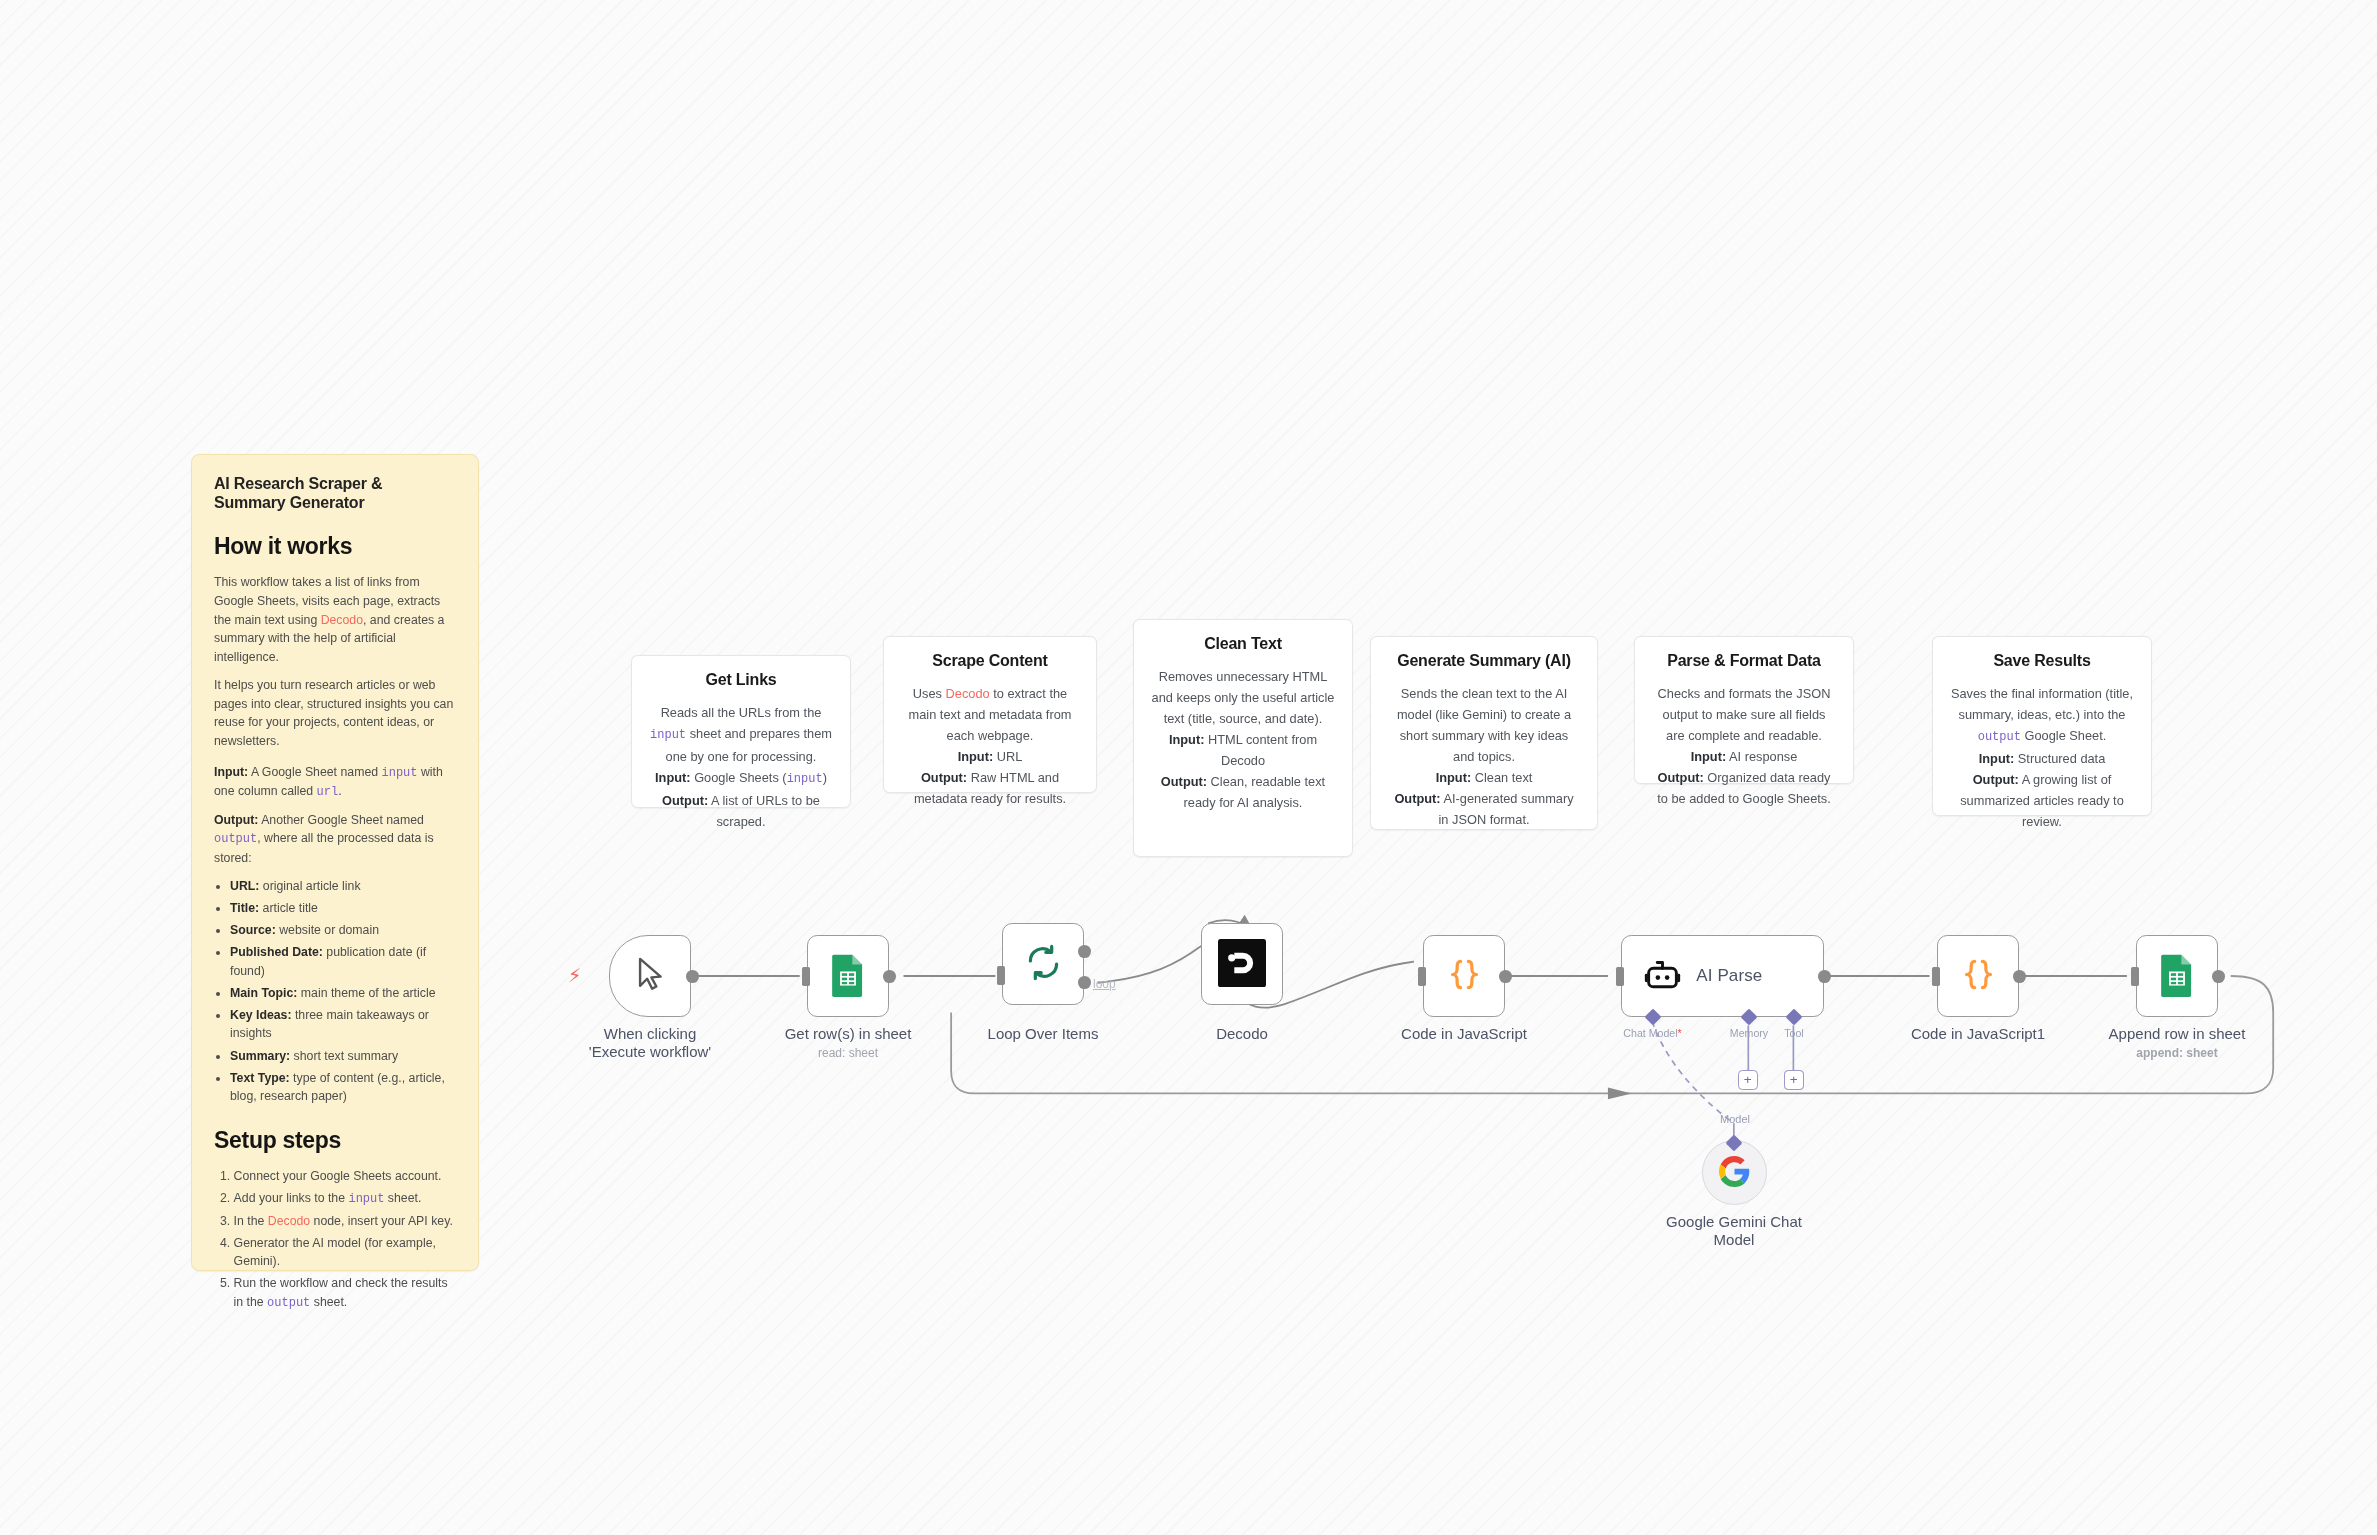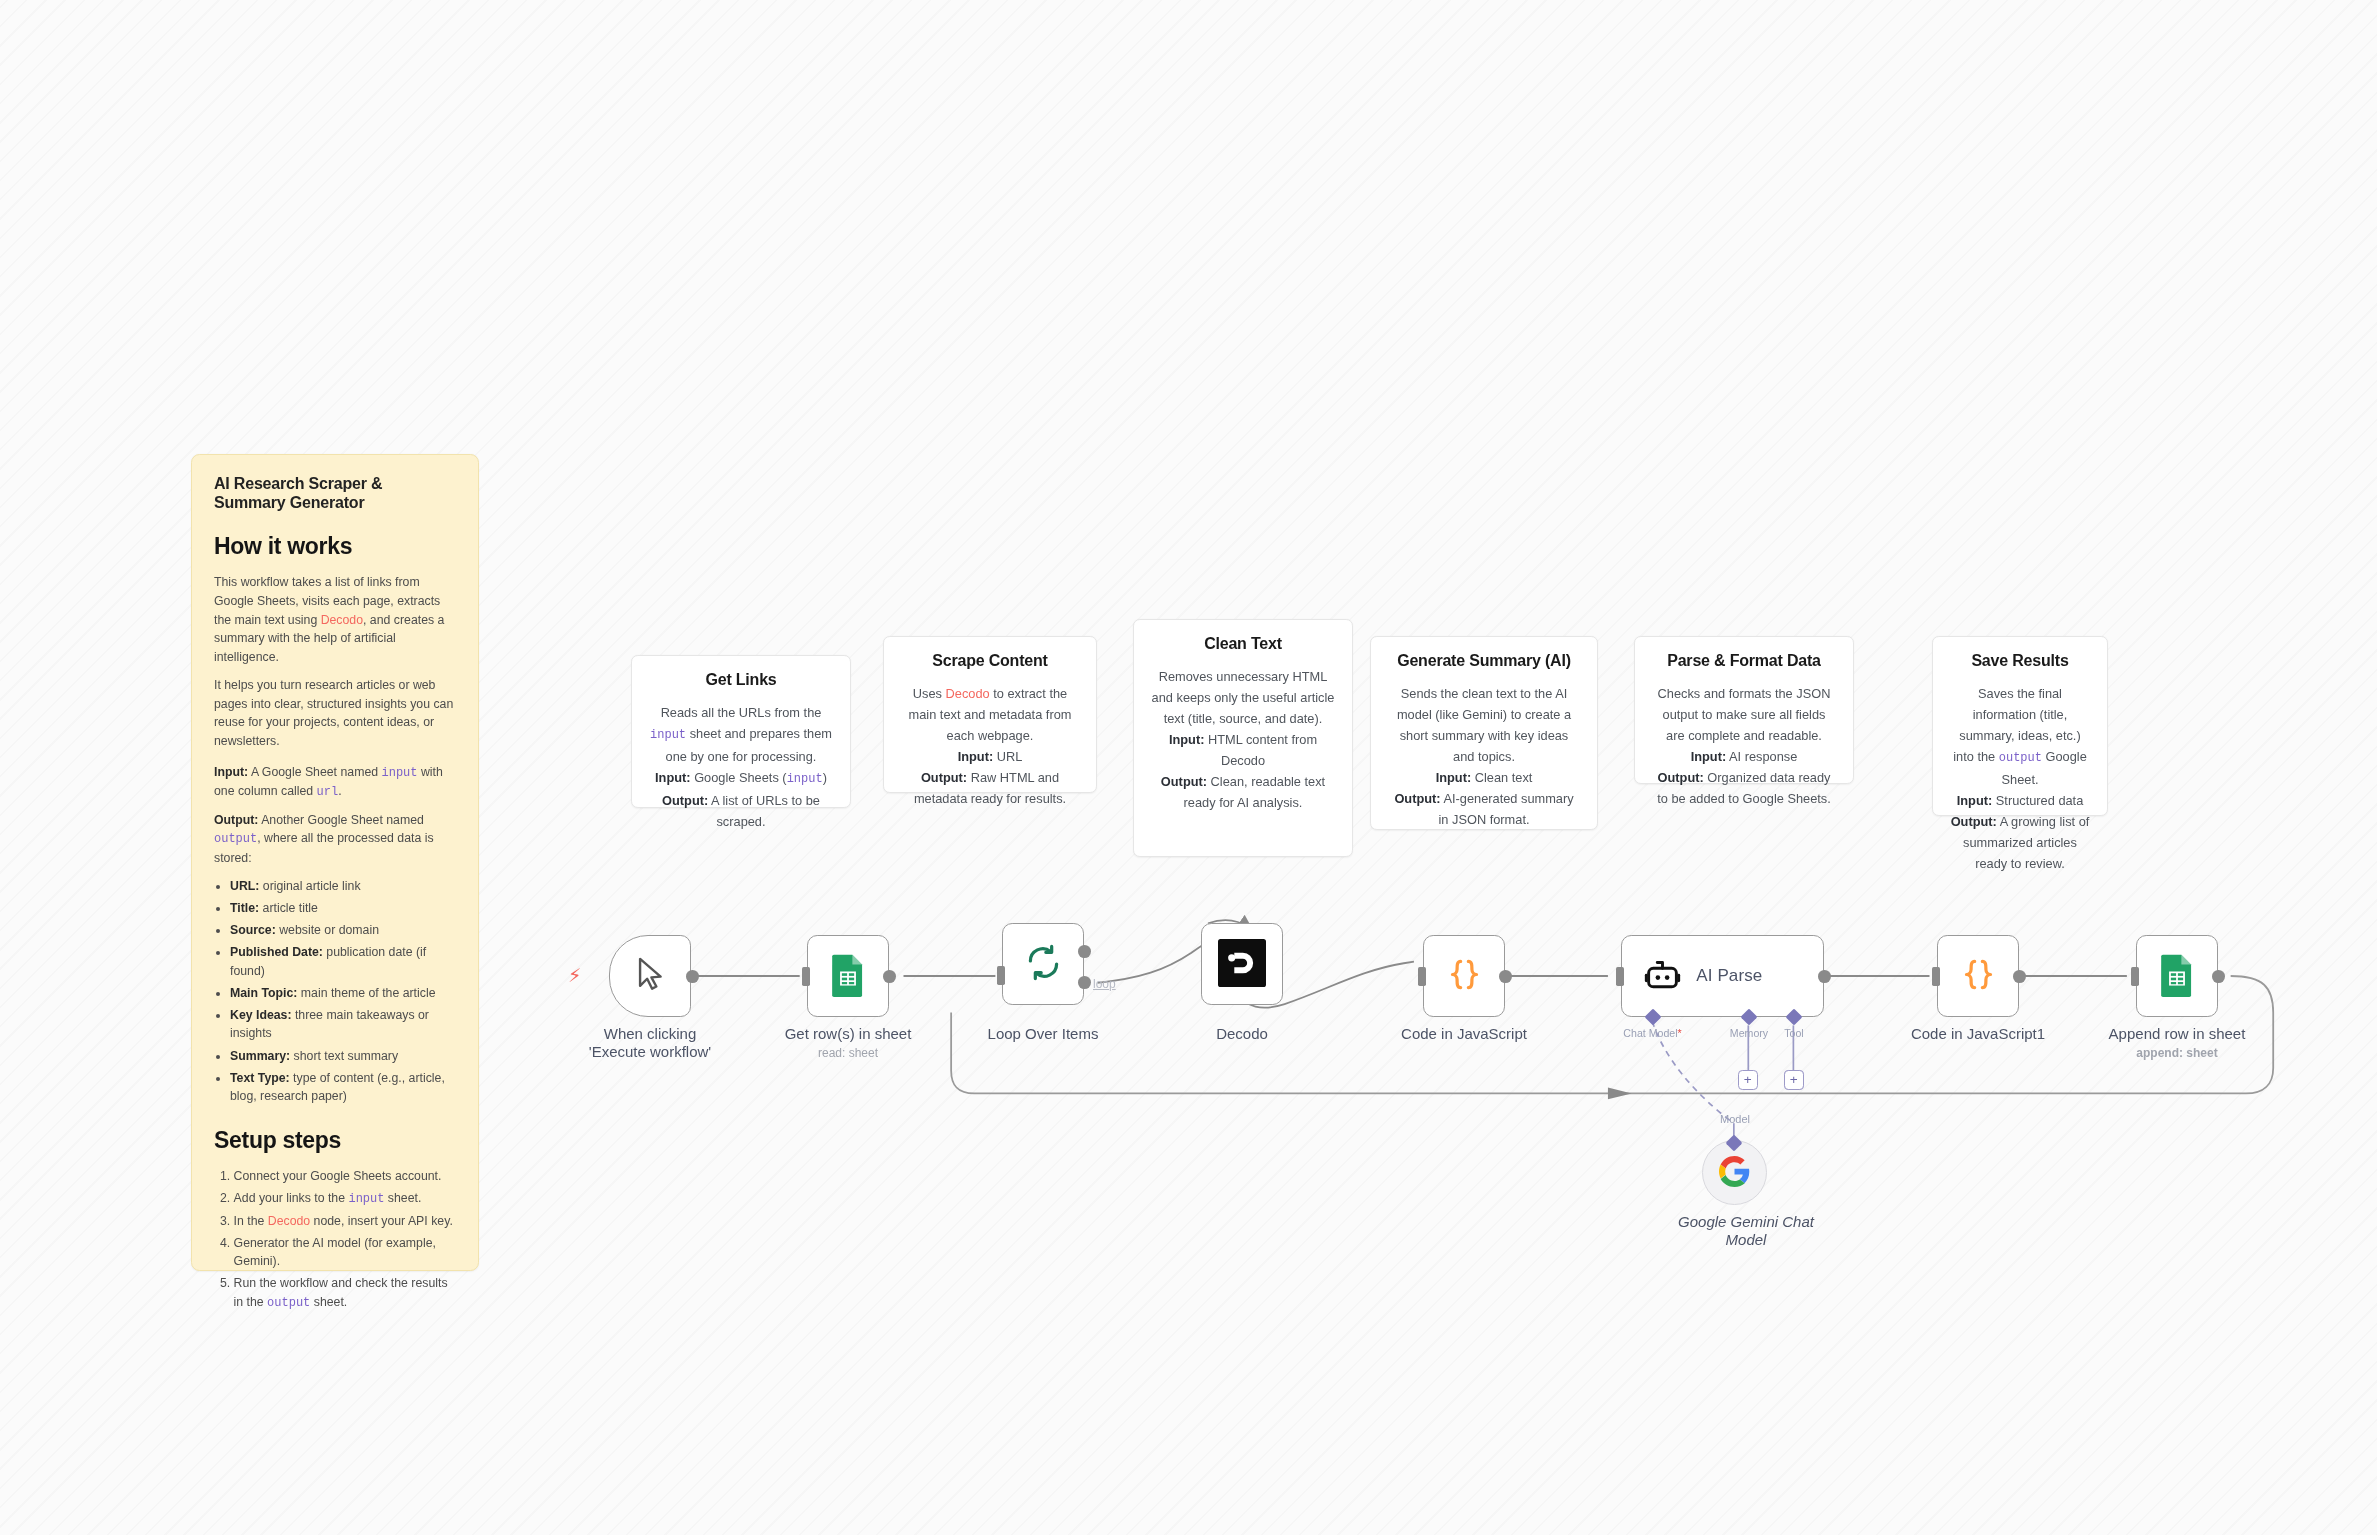--- a/index.html
+++ b/index.html
@@ -209,21 +209,21 @@
 
   <div class="note" style="left:1634px;top:636px;width:220px;height:148px;">
     <h3>Parse &amp; Format Data</h3>
     <p>
       <span>Checks and formats the JSON output to make sure all fields are complete and readable.</span><br>
       <b>Input:</b><span> AI response</span><br>
       <b>Output:</b><span> Organized data ready to be added to Google Sheets.</span>
     </p>
   </div>
 
-  <div class="note" style="left:1932px;top:636px;width:176px;height:180px;">
+  <div class="note" style="left:1932px;top:636px;width:220px;height:180px;">
     <h3>Save Results</h3>
     <p>
       <span>Saves the final information (title, summary, ideas, etc.) into the </span><span class="code-purple">output</span><span> Google Sheet.</span><br>
       <b>Input:</b><span> Structured data</span><br>
       <b>Output:</b><span> A growing list of summarized articles ready to review.</span>
     </p>
   </div>
 
   <div class="bolt" style="left:568px;top:966px;">⚡</div>
   <div class="node" style="left:609px;top:935px;">
@@ -343,21 +343,21 @@
     <div class="node-circle">
       <span>
         <svg width="31" height="31" viewBox="0 0 48 48">
           <path fill="#EA4335" d="M24 9.5c3.5 0 6.6 1.2 9 3.6l6.7-6.7C35.6 2.6 30.1 0 24 0 14.6 0 6.5 5.4 2.6 13.2l7.8 6.1C12.3 13.3 17.6 9.5 24 9.5z"></path>
           <path fill="#4285F4" d="M46.9 24.5c0-1.6-.1-3.2-.4-4.7H24v9h12.9c-.6 3-2.3 5.6-4.9 7.3l7.6 5.9c4.4-4.1 7.3-10.2 7.3-17.5z"></path>
           <path fill="#FBBC05" d="M10.4 28.6c-.5-1.5-.8-3-.8-4.6s.3-3.2.8-4.6l-7.8-6.1C.9 16.5 0 20.1 0 24s.9 7.5 2.6 10.7l7.8-6.1z"></path>
           <path fill="#34A853" d="M24 48c6.5 0 11.9-2.1 15.9-5.8l-7.6-5.9c-2.1 1.4-4.8 2.3-8.3 2.3-6.4 0-11.7-3.8-13.6-9.1l-7.8 6.1C6.5 42.6 14.6 48 24 48z"></path>
         </svg>
       </span>
     </div>
-    <div class="node-caption wrap" style="left:44px;top:73px;width:179px;font-style:italic;">Google Gemini Chat Model</div>
+    <div class="node-caption wrap" style="left:32px;top:73px;width:179px;">Google Gemini Chat Model</div>
   </div>
 
   <div class="node" style="left:1937px;top:935px;">
     <div class="in-port" style="left:-5.1px;top:31.5px;"></div>
     <div class="node-box">
       <span>
         <svg width="37" height="37" viewBox="0 0 24 24" fill="none" stroke="#ff9a3c" stroke-width="2.1" stroke-linecap="round" stroke-linejoin="round">
           <path d="M9.5 3.5 C7 3.5 7.2 6.5 7.2 8.6 C7.2 10.7 5.6 12 4.2 12 C5.6 12 7.2 13.3 7.2 15.4 C7.2 17.5 7 20.5 9.5 20.5"></path>
           <path d="M14.5 3.5 C17 3.5 16.8 6.5 16.8 8.6 C16.8 10.7 18.4 12 19.8 12 C18.4 12 16.8 13.3 16.8 15.4 C16.8 17.5 17 20.5 14.5 20.5"></path>
         </svg>

